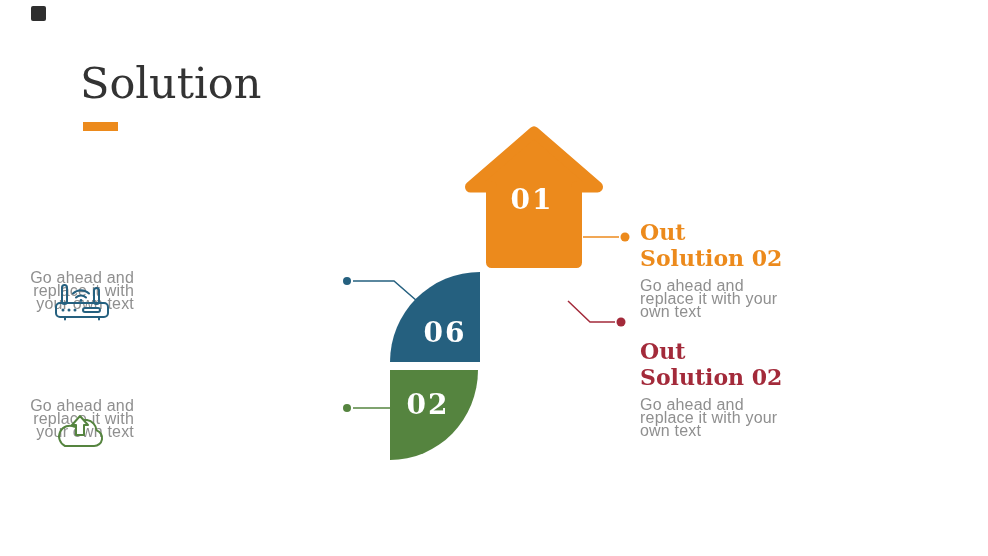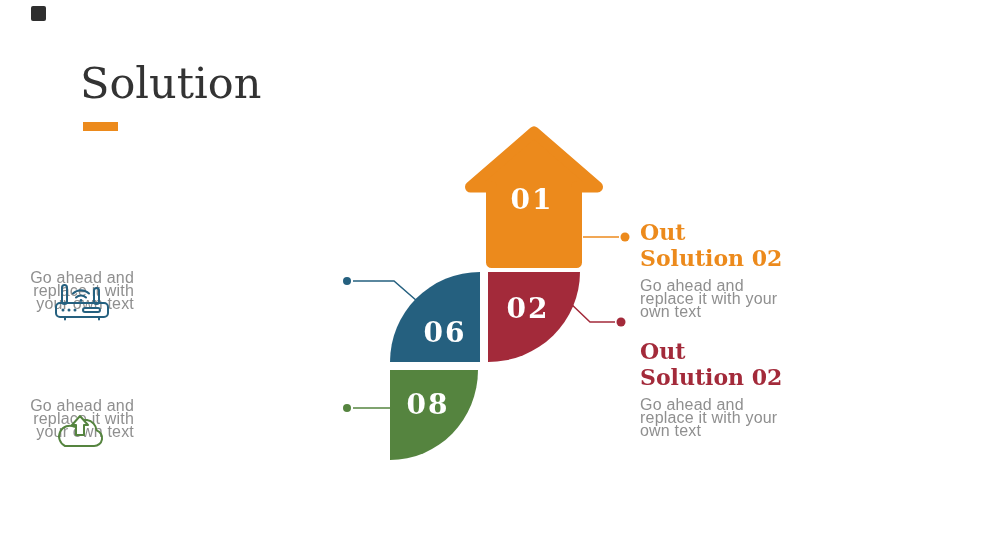--- a/index.html
+++ b/index.html
@@ -70,30 +70,27 @@
     <line class="ln ln-green" x1="353" y1="408" x2="392" y2="408"></line>
   </svg>
 
   <div class="abs shape arrow-wrap">
     <svg viewBox="0 0 144 146">
       <path d="M72 10 L135.5 65 H114.5 V140.5 H29.5 V65 H8.5 Z" fill="var(--orange)" stroke="var(--orange)" stroke-width="11" stroke-linejoin="round"></path>
     </svg>
     <span class="step-num num-01">01</span>
   </div>
 
-  <div class="abs shape quarter q-red">
-    <span class="step-num num-02">02</span>
-  </div>
 
   <div class="abs shape quarter q-blue">
     <span class="step-num num-03">06</span>
   </div>
 
   <div class="abs shape quarter q-green">
-    <span class="step-num num-04">08</span>
+    <span class="step-num num-04">02</span>
   </div>
 
   <div class="abs row row-right" style="top:219px;">
     <h3 class="row-title t-orange">Out Solution 02</h3>
     <p class="row-desc">Go ahead and replace it with your own text</p>
   </div>
 
   <div class="abs row row-right" style="top:311px;">
     <h3 class="row-title t-red">Out Solution 02</h3>
     <p class="row-desc">Go ahead and replace it with your own text</p>

